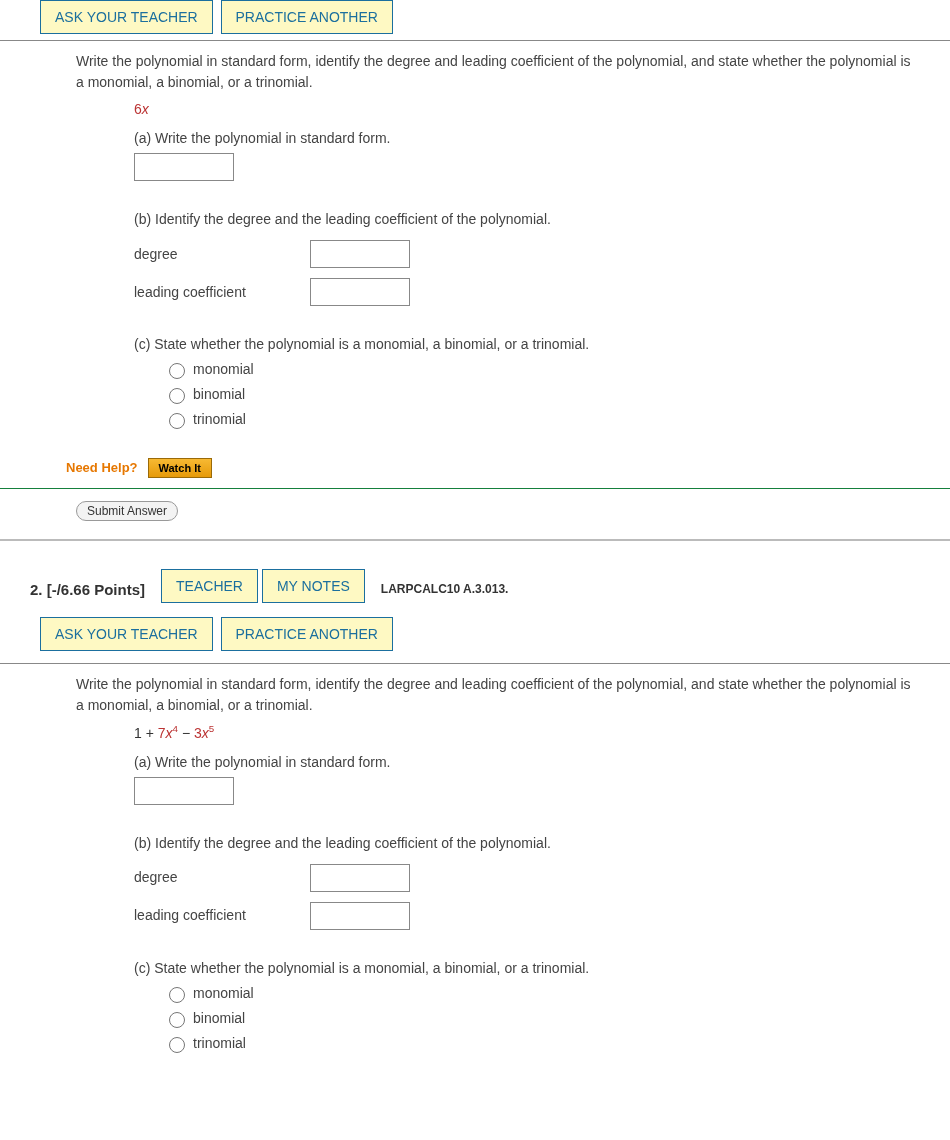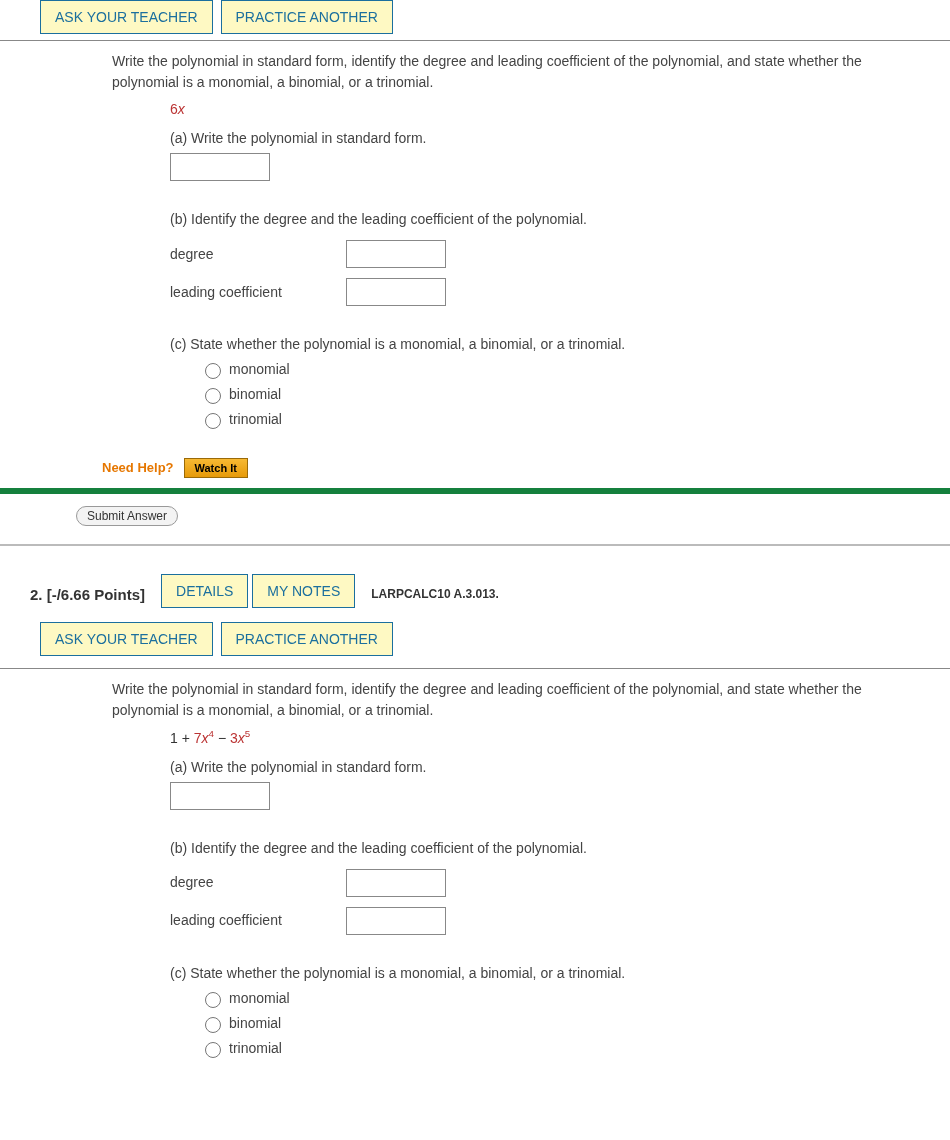--- a/index.html
+++ b/index.html
@@ -27,21 +27,20 @@
   }
   .hr-full {
     border: none;
     border-top: 1px solid #888;
     margin: 0;
   }
   .q-body {
     padding: 10px 30px 0 76px;
     color: #444;
     line-height: 1.5;
-    margin-left: 36px;
   }
   .q-inner {
     padding-left: 58px;
   }
   .poly {
     color: #b33;
     padding: 6px 0 4px 0;
   }
   .poly .plain { color: #333; }
   .part-label { margin: 4px 0; }
@@ -88,21 +87,21 @@
     background: linear-gradient(#f7b933, #e69a0a);
     border: 1px solid #9a6a08;
     padding: 3px 10px;
     font-size: 11px;
     font-weight: bold;
     color: #000;
     cursor: pointer;
     font-family: inherit;
   }
   .submit-section {
-    border-top: 6px solid #15803d;
+    border-top: 1px solid #15803d;
     margin: 8px 0 0 0;
     padding: 12px 4px 18px 76px;
   }
   .submit-btn {
     background: #f3f3f3;
     border: 1px solid #999;
     border-radius: 10px;
     padding: 2px 10px;
     font-size: 12px;
     color: #333;
@@ -194,21 +193,21 @@
   <button class="submit-btn">Submit Answer</button>
 </div>
 
 <hr class="divider-strong">
 
 <div class="q-head-row1">
   <span class="q-num">
     <span>2.</span>
     <span>[‑/6.66 Points]</span>
   </span>
-  <button class="action-btn">DETAILS</button>
+  <button class="action-btn">TEACHER</button>
   <button class="action-btn">MY NOTES</button>
   <span class="ref-code">LARPCALC10 A.3.013.</span>
 </div>
 <div class="q-head-row2">
   <button class="action-btn">ASK YOUR TEACHER</button>
   <button class="action-btn">PRACTICE ANOTHER</button>
 </div>
 <hr class="hr-full">
 
 <div class="q-body">

